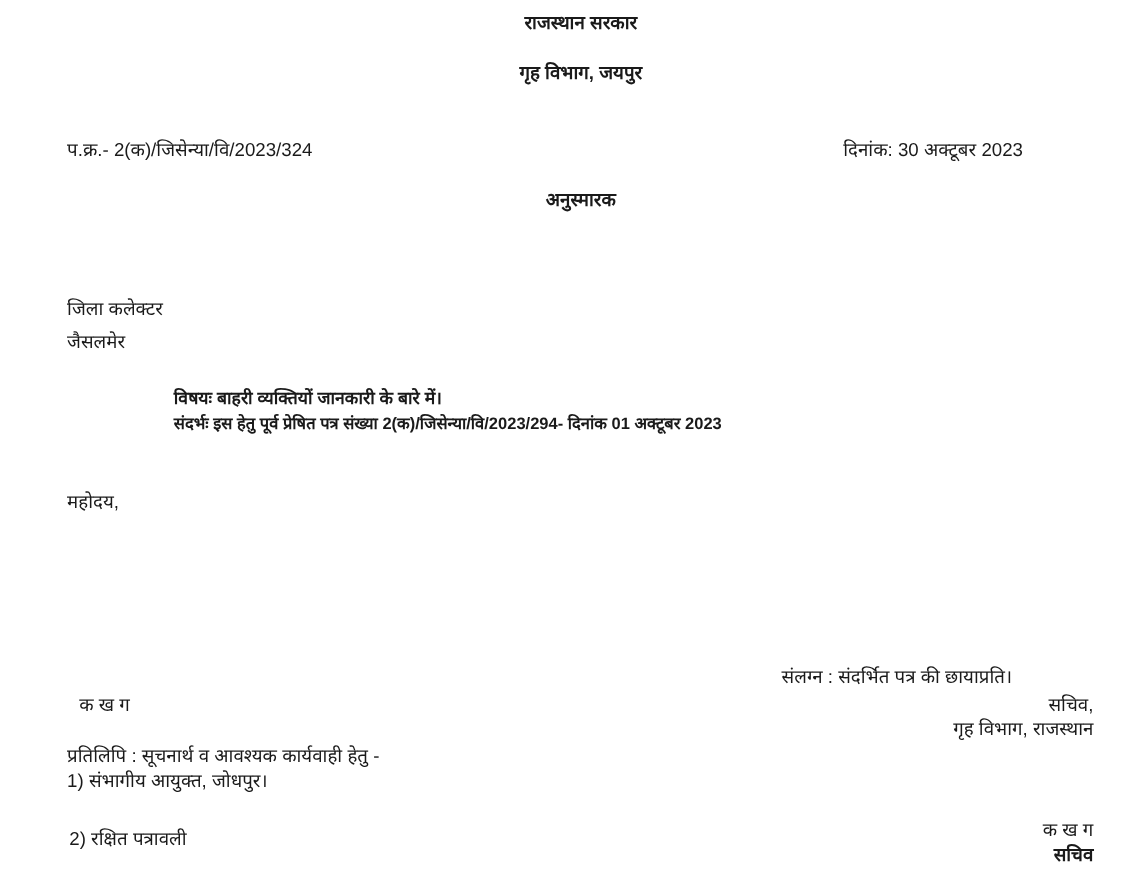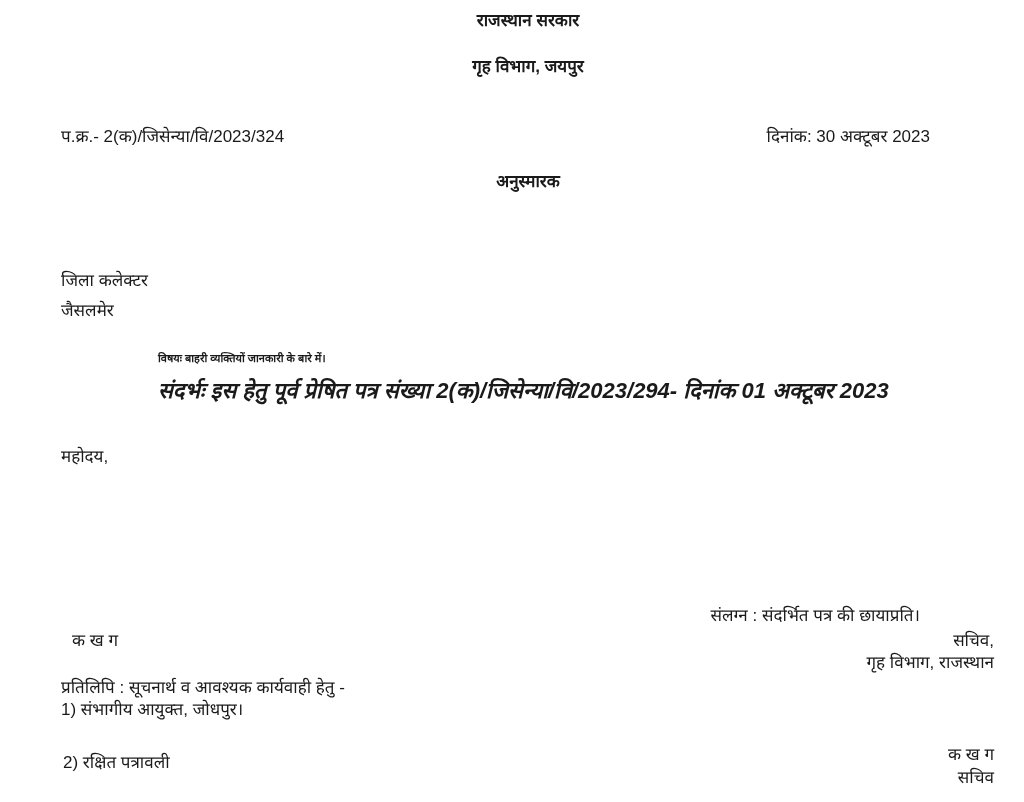--- a/index.html
+++ b/index.html
@@ -23,22 +23,22 @@
 
     #gov-title { top: 8px; font-size: 17px; }
     #dept-title { top: 54px; font-size: 17px; }
     #letter-no { top: 124px; left: 61px; }
     #letter-date { top: 124px; right: 94px; }
     #memo-title { top: 169px; font-size: 17px; }
 
     #addressee-1 { top: 268px; left: 61px; }
     #addressee-2 { top: 298px; left: 61px; }
 
-    #subject { top: 350px; left: 158px; font-size: 11px; }
-    #reference { top: 374px; left: 158px; font-size: 22px; font-style: italic; }
+    #subject { top: 350px; left: 158px; font-size: 16px; }
+    #reference { top: 374px; left: 158px; font-size: 15px; }
 
     #salutation { top: 444px; left: 61px; }
     #body-block {
       position: absolute;
       top: 466px;
       left: 61px;
       width: 910px;
       line-height: 23px;
     }
     .para-1 { text-indent: 53px; margin: 0; }
@@ -47,21 +47,21 @@
     #enclosure { top: 603px; right: 104px; }
     #sign-name-left { top: 628px; left: 72px; }
     #sign-title { top: 628px; right: 30px; margin-left: 44px; }
     #sign-dept { top: 650px; right: 30px; }
 
     #copy-heading { top: 675px; left: 61px; }
     #copy-item-1 { top: 697px; left: 61px; }
     #copy-item-2 { top: 719px; left: 63px; margin-top: 31px; }
 
     #footer-name { top: 742px; right: 30px; }
-    #footer-title { top: 765px; right: 30px; }
+    #footer-title { top: 765px; right: 30px; font-weight: bold; }
   </style>
 </head>
 <body>
 
 <div id="gov-title" class="abs center bold">राजस्थान सरकार</div>
 <div id="dept-title" class="abs center bold">गृह   विभाग, जयपुर</div>
 
 <div id="letter-no" class="abs">प.क्र.- 2(क)/जिसेन्या/वि/2023/324</div>
 <div id="letter-date" class="abs right">दिनांक: 30 अक्टूबर 2023</div>
 

